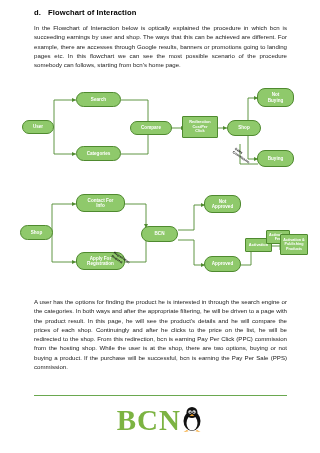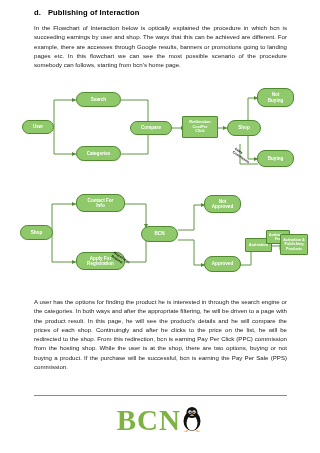--- a/index.html
+++ b/index.html
@@ -118,21 +118,21 @@
     vertical-align: middle;
     margin-left: -4px;
   }
 </style>
 </head>
 <body>
 
 <div class="page">
 
   <div class="heading">
-    <span class="lbl">d.</span><span>Publishing of Interaction</span>
+    <span class="lbl">d.</span><span>Flowchart of Interaction</span>
   </div>
 
   <div class="para" id="para1">In the Flowchart of Interaction below is optically explained the procedure in which bcn is succeeding earnings by user and shop. The ways that this can be achieved are different. For example, there are accesses through Google results, banners or promotions going to landing pages etc. In this flowchart we can see the most possible scenario of the procedure somebody can follows, starting from bcn's home page.</div>
 
   <div class="diagram">
 
     <svg class="wires" viewBox="0 0 304 205">
       <g stroke="#4f8a2f" stroke-width="0.9" fill="none">
 
         <path d="M46,47 L46,20 L68,20"></path>

